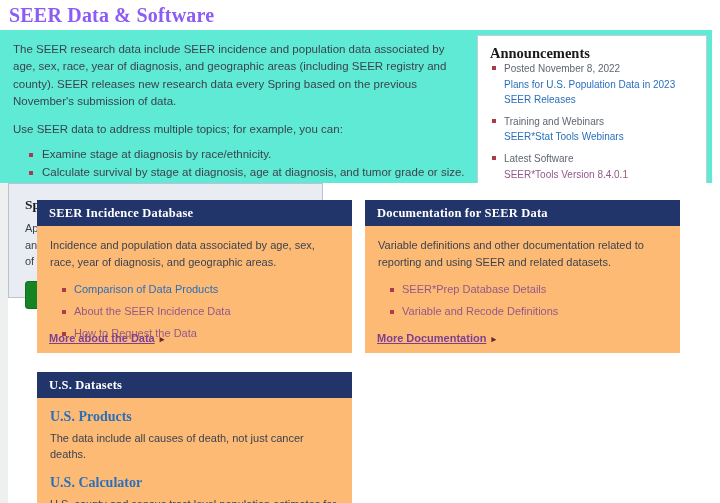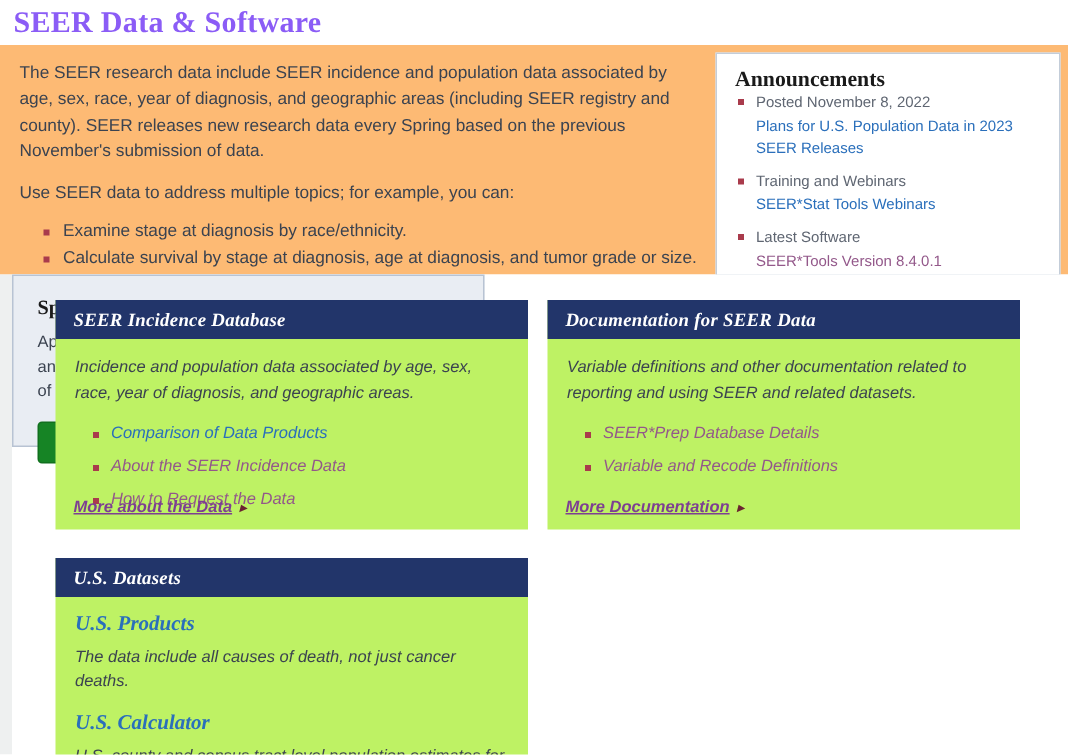--- a/index.html
+++ b/index.html
@@ -6,21 +6,21 @@
   html,body { width:720px; height:503px; }
   body { font-family:"Liberation Sans", sans-serif; background:#ffffff; }
   .page { position:relative; width:720px; height:503px; overflow:hidden; background:#ffffff; }
 
   
   .page-title { position:absolute; left:9px; top:4px; font-family:"Liberation Serif", serif;
                 font-size:20px; font-weight:bold; color:#8b5cf6; letter-spacing:.2px; }
 
   
   .intro-band { position:absolute; left:0; top:30px; width:712px; height:153px;
-                background:#fdba74; padding:11px 16px 0 13px; }
+                background:#5eead4; padding:11px 16px 0 13px; }
   .intro-band p { font-size:11.5px; line-height:1.5; color:#3b4350; width:452px; }
   .intro-band .p2 { margin-top:11px; }
   .intro-list { list-style:none; margin-top:10px; margin-left:16px; }
   .intro-list li { position:relative; padding-left:13px; font-size:11.5px; color:#3b4350; margin-bottom:6px; }
   .intro-list li .sq, .ann-list li .sq, .card-links li .sq {
       position:absolute; left:0; top:5px; width:4px; height:4px; background:#a93b4c; }
 
   
   .announcements { position:absolute; left:477px; top:35px; width:230px; height:149px;
                    background:#ffffff; border:1px solid #c3cdd9; padding:9px 10px 0 12px; }
@@ -32,21 +32,21 @@
   .ann-label { font-size:10px; color:#5f6672; line-height:1.45; }
   .ann-list a { display:block; font-size:10px; line-height:1.5; text-decoration:none; }
 
   .link-blue { color:#2a6fbb; }
   .link-purple { color:#93588a; }
 
   
   .left-strip { position:absolute; left:0; top:183px; width:8px; height:320px; background:#eef0f0; }
   .panel { position:absolute; left:8px; top:183px; width:704px; height:320px; background:#ffffff; }
 
-  .card { position:absolute; width:315px; background:#bef264;font-style:italic; }
+  .card { position:absolute; width:315px; background:#fdba74; }
   .card-header { height:26px; background:#22356a; color:#ffffff; font-family:"Liberation Serif", serif;
                  font-size:12.5px; font-weight:bold; line-height:26px; padding-left:12px; letter-spacing:.2px; }
   .card-body { padding:11px 14px 10px 13px; position:relative; }
   .card-desc { font-size:11px; line-height:1.5; color:#3b4350; }
   .card-links { list-style:none; margin:13px 0 0 12px; }
   .card-links li { position:relative; padding-left:12px; margin-bottom:10px; font-size:11px; }
   .card-links li .sq { top:5px; }
   .card-links a { text-decoration:none; }
   .footer-link { position:absolute; left:12px; font-size:11px; font-weight:bold;
                  color:#7d3f92; text-decoration:underline; }

